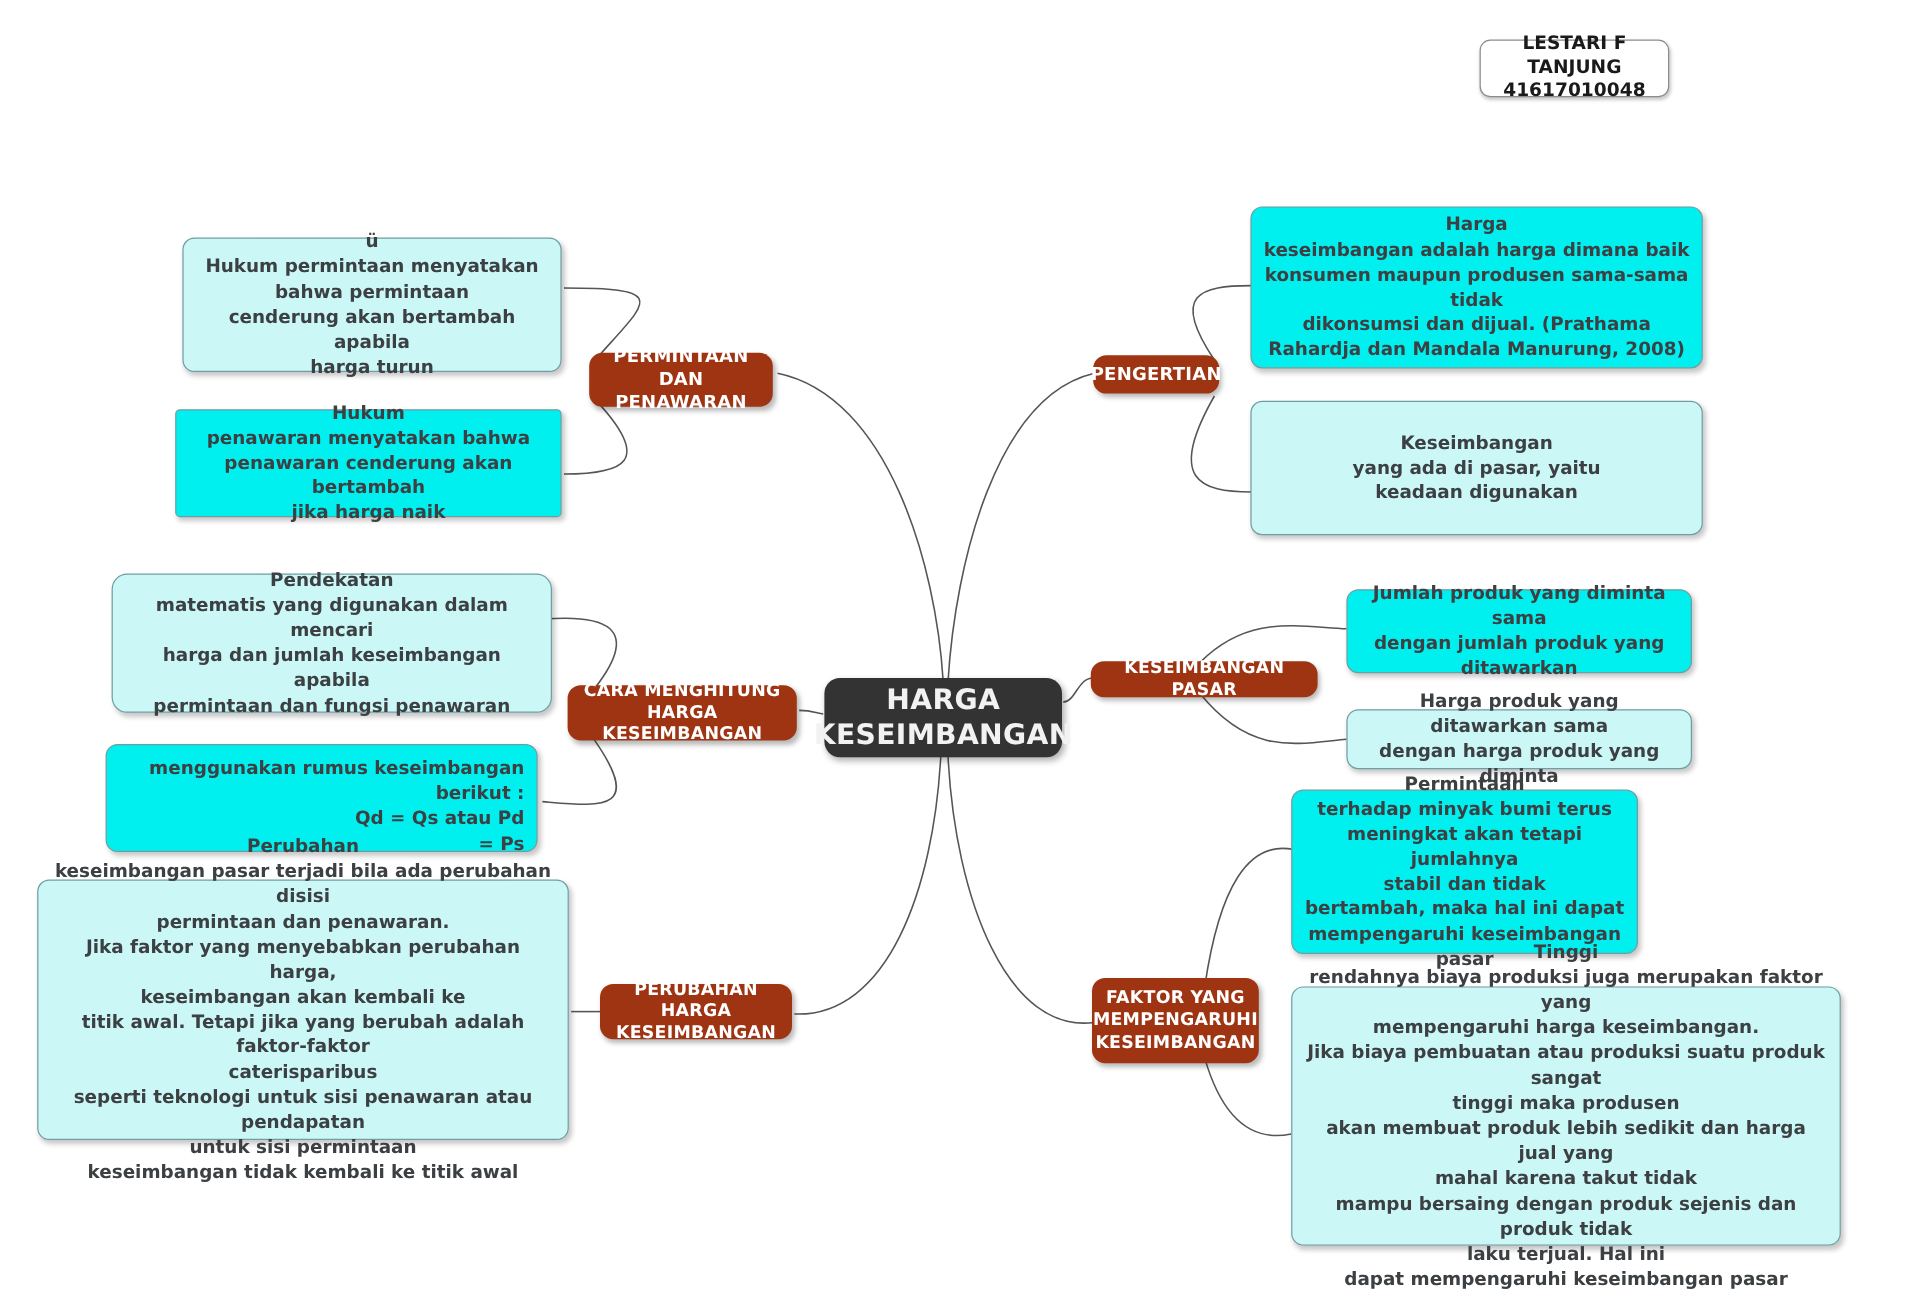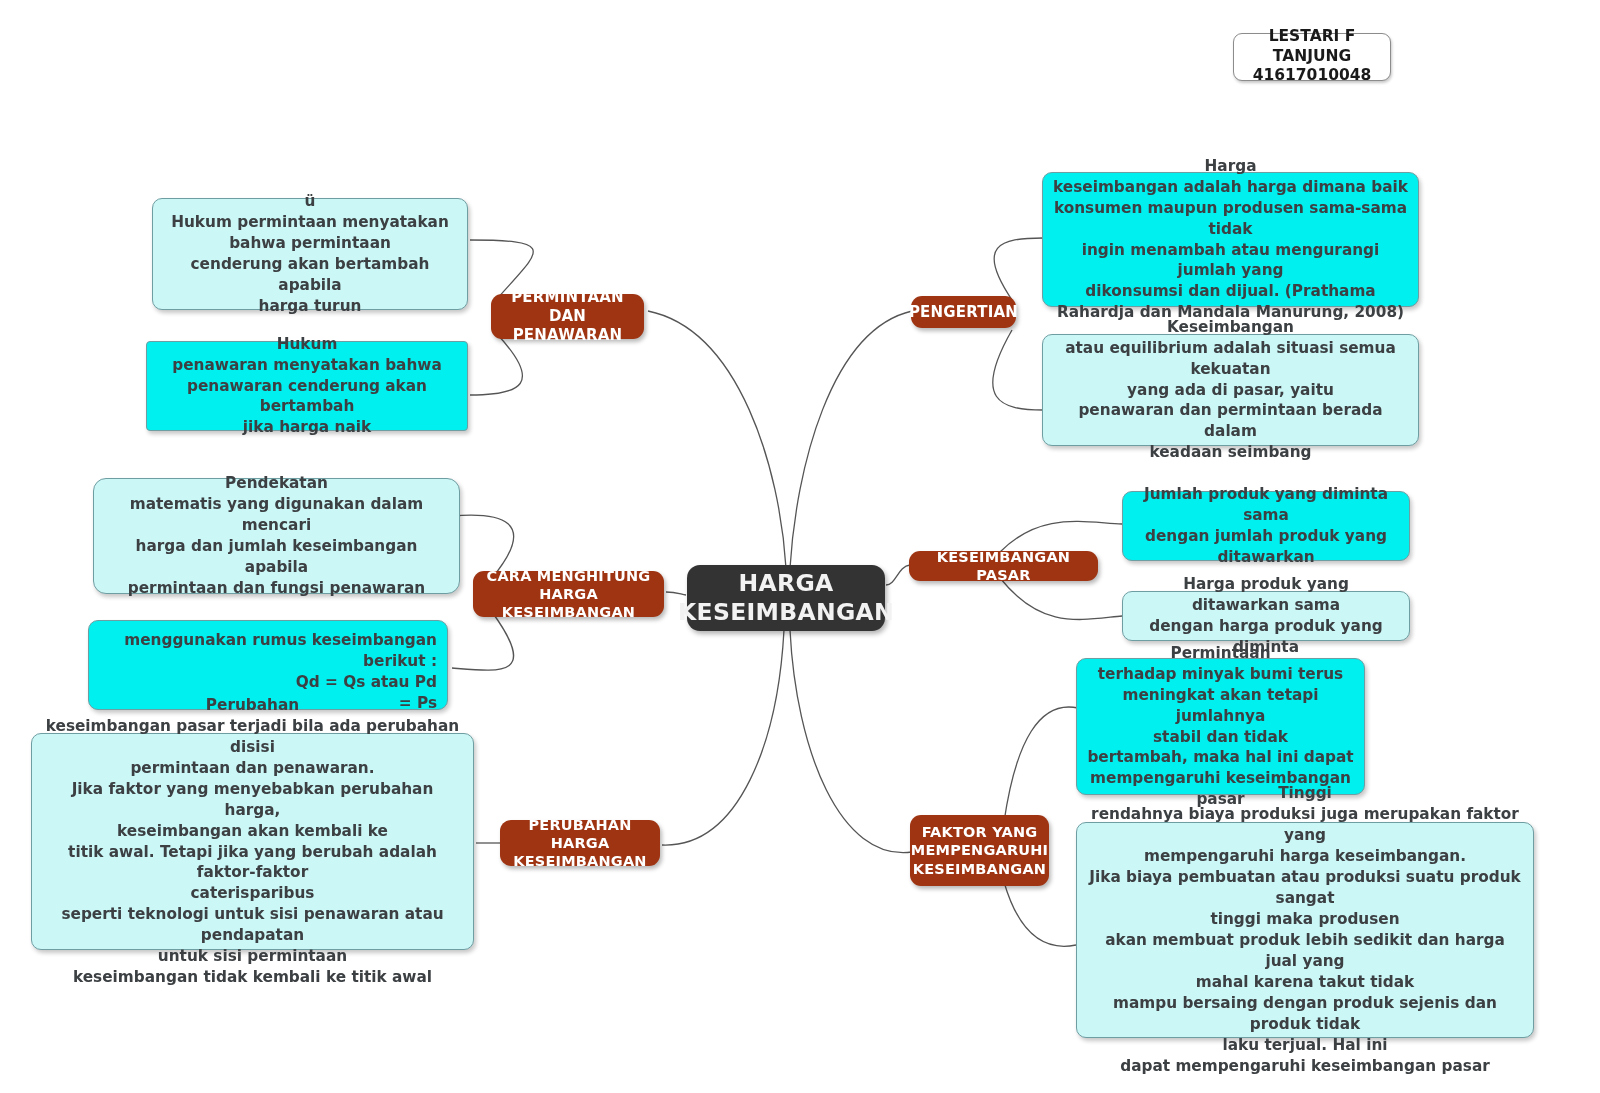--- a/index.html
+++ b/index.html
@@ -164,31 +164,28 @@
   </div>
 
   <div class="node branch-node" style="left:911px; top:296px; width:105px; height:32px;">
     <span class="line">PENGERTIAN</span>
   </div>
 
   <div class="node leaf bright" style="left:1042px; top:172px; width:377px; height:135px;">
     <span class="line">Harga</span>
     <span class="line">keseimbangan adalah harga dimana baik</span>
     <span class="line">konsumen maupun produsen sama-sama tidak</span>
-    <span class="line">ingin menambah atau mengurangi jumlah yang</span>
     <span class="line">dikonsumsi dan dijual. (Prathama</span>
     <span class="line">Rahardja dan Mandala Manurung, 2008)</span>
   </div>
 
   <div class="node leaf pale" style="left:1042px; top:334px; width:377px; height:112px;">
     <span class="line">Keseimbangan</span>
-    <span class="line">atau equilibrium adalah situasi semua kekuatan</span>
     <span class="line">yang ada di pasar, yaitu</span>
-    <span class="line">penawaran dan permintaan berada dalam</span>
-    <span class="line">keadaan seimbang</span>
+    <span class="line">keadaan digunakan</span>
   </div>
 
   <div class="node branch-node small" style="left:473px; top:571px; width:191px; height:46px; flex-direction:column;">
     <span class="line">CARA MENGHITUNG</span>
     <span class="line">HARGA KESEIMBANGAN</span>
   </div>
 
   <div class="node leaf pale" style="left:93px; top:478px; width:367px; height:116px;border-radius:13px;">
     <span class="line">Pendekatan</span>
     <span class="line">matematis yang digunakan dalam mencari</span>

